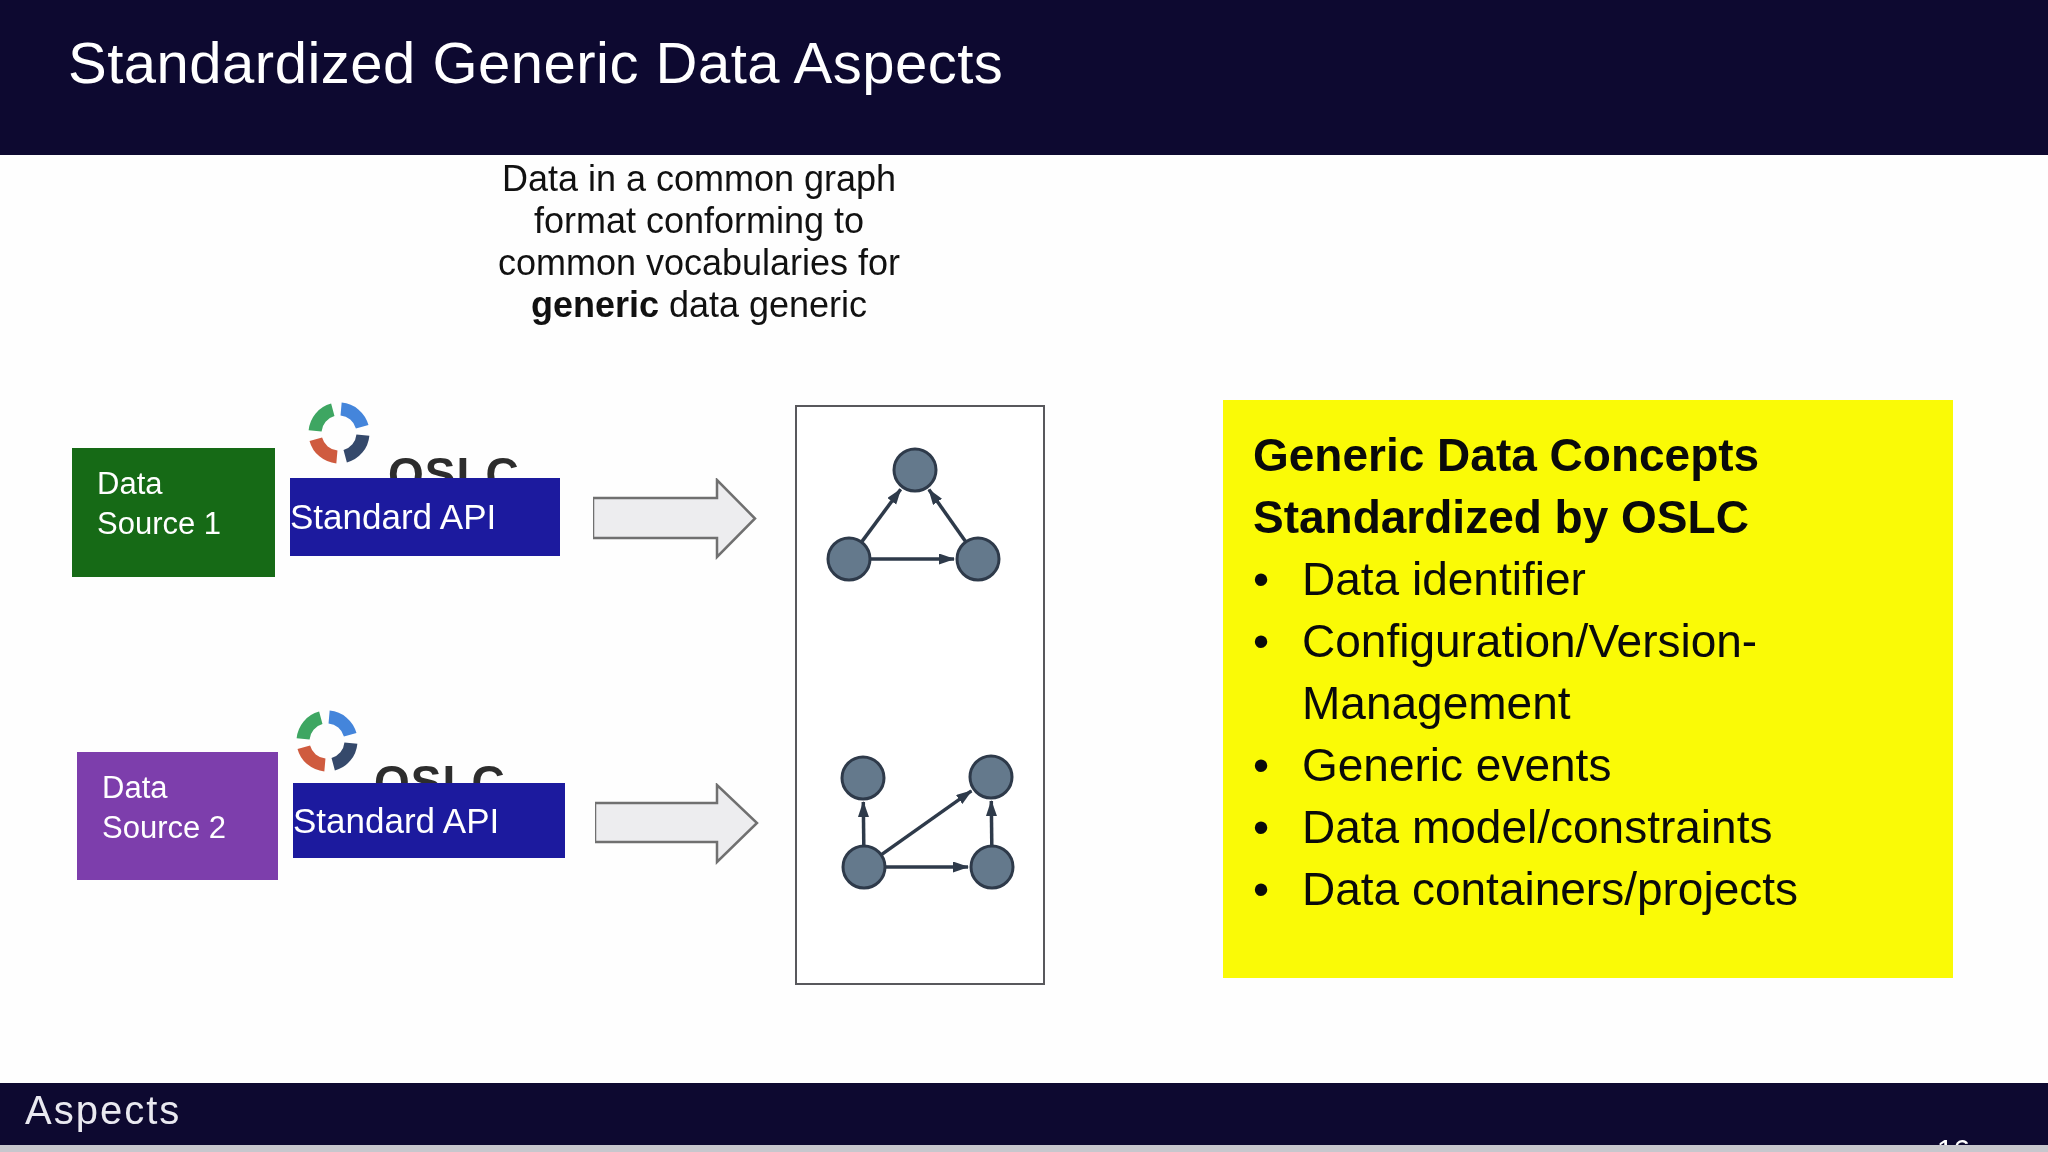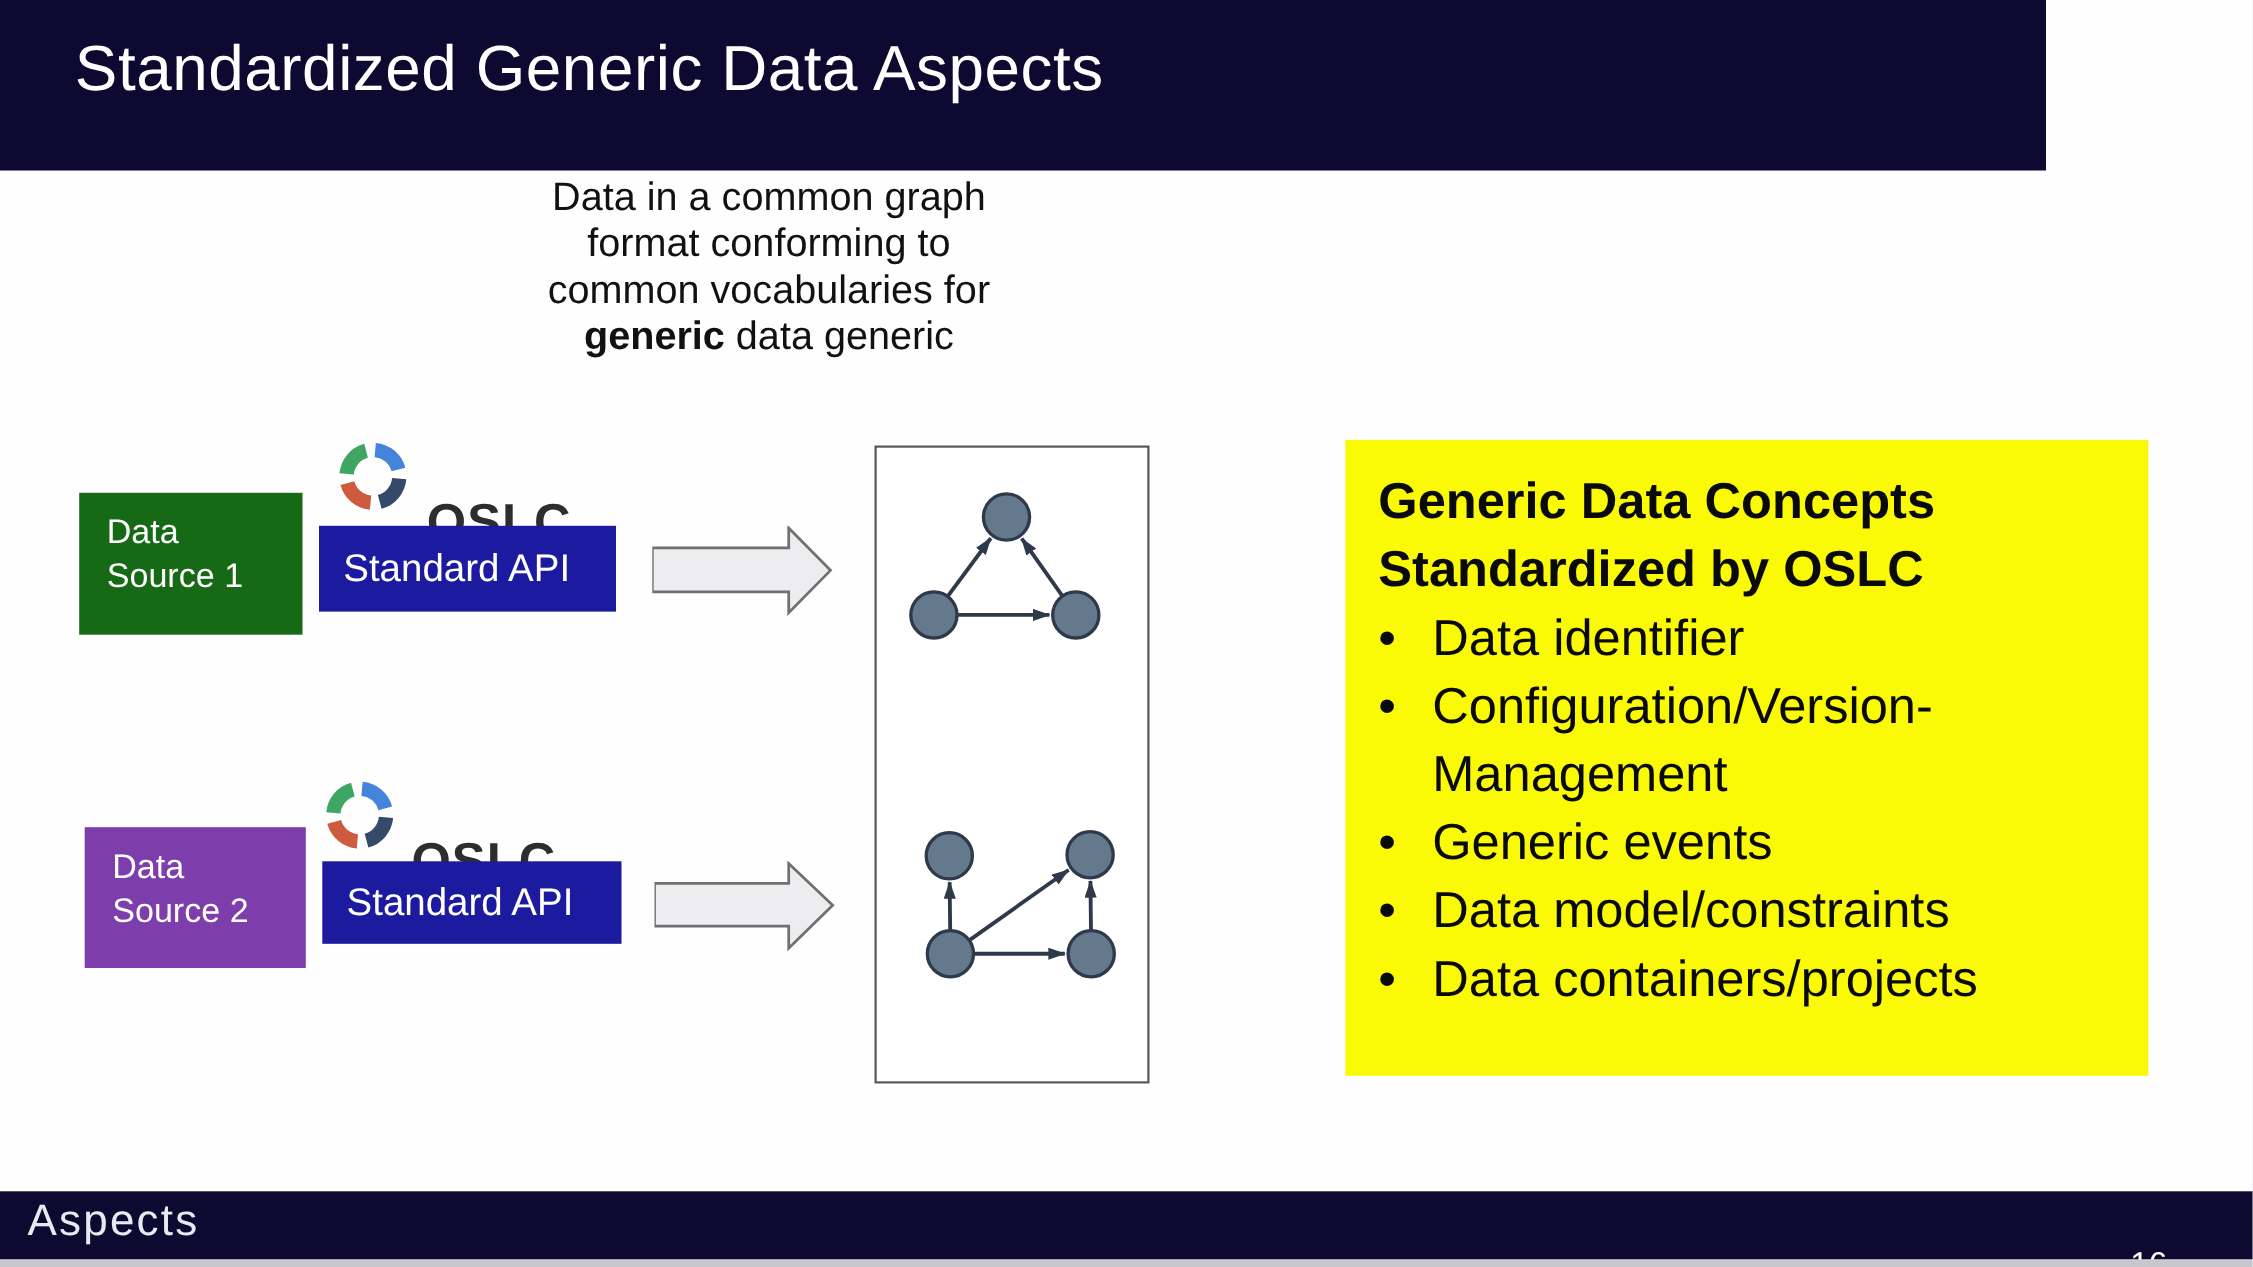--- a/index.html
+++ b/index.html
@@ -2,31 +2,31 @@
 <html style="--header_bg: #0d0930; --footer_bg: #0d0930; --bottom_strip: #c7c7cd; --title_text: #ffffff; --body_text: #111111; --source1_bg: #166a16; --source2_bg: #7d3eac; --api_bg: #1c1a9e; --api_text: #ffffff; --panel_bg: #fafa06; --panel_text: #0a0a0a; --arrow_fill: #ededef; --arrow_stroke: #707070; --graph_box_border: #58585c; --node_fill: #64798c; --node_stroke: #2e3a4a; --edge_color: #2e3a4a; --oslc_green: #3ea662; --oslc_blue: #4485db; --oslc_dark: #35496b; --oslc_red: #cf5b3f; --oslc_text: #2d2d2d;"><head>
 <meta charset="utf-8">
 <style>
   html,body{margin:0;padding:0;background:#e6e6e6;}
   .slide{
     position:relative;width:2048px;height:1152px;background:#fefefe;overflow:hidden;
     font-family:"Liberation Sans",sans-serif;
   }
   .abs{position:absolute;}
   
-  .header-bar{left:0;top:0;width:1860px;height:155px;background:var(--header_bg);}
+  .header-bar{left:0;top:0;width:2048px;height:155px;background:var(--header_bg);}
   .slide-title{left:68px;top:28px;font-size:58px;line-height:70px;color:var(--title_text);letter-spacing:.5px;}
   
   .caption{left:416px;top:142px;width:566px;text-align:center;font-size:36px;line-height:42px;color:var(--body_text);margin-top:16px;}
   .caption b{font-weight:700;}
   
   .src-box{color:#fff;font-size:31px;line-height:40px;padding:16px 0 0 25px;box-sizing:border-box;}
   .src1{left:72px;top:448px;width:203px;height:129px;background:var(--source1_bg);}
   .src2{left:77px;top:752px;width:201px;height:128px;background:var(--source2_bg);}
   
-  .api-box{background:var(--api_bg);color:var(--api_text);font-size:35px;display:flex;align-items:center;padding-left:22px;box-sizing:border-box;}
+  .api-box{background:var(--api_bg);color:var(--api_text);font-size:35px;display:flex;align-items:center;box-sizing:border-box;}
   .api1{left:290px;top:478px;width:270px;height:78px;}
   .api2{left:293px;top:783px;width:272px;height:75px;}
   
   .oslc-word{font-size:46px;font-weight:700;color:var(--oslc_text);letter-spacing:1px;margin-top:39px;}
   .oslc-arc{fill:none;stroke-width:13px;}
   .arc-green{stroke:var(--oslc_green);}
   .arc-blue{stroke:var(--oslc_blue);}
   .arc-dark{stroke:var(--oslc_dark);}
   .arc-red{stroke:var(--oslc_red);}
   

